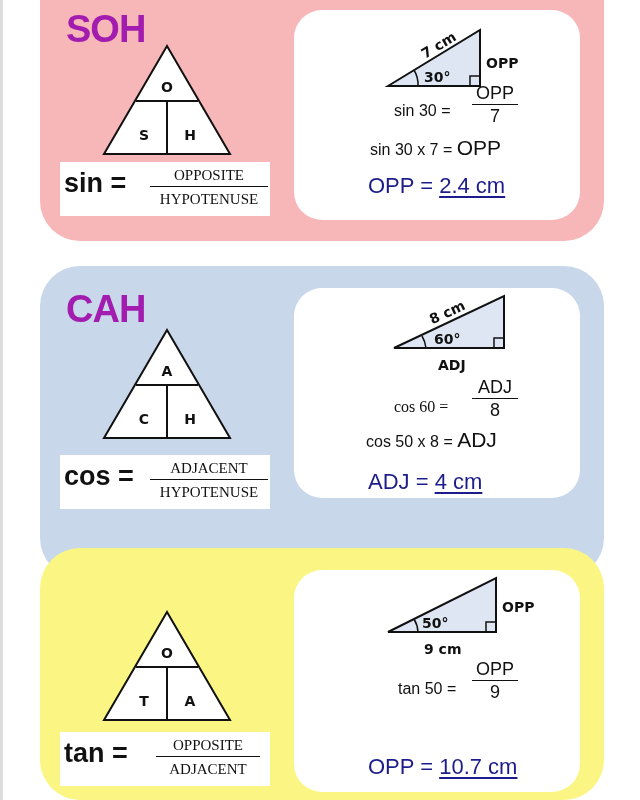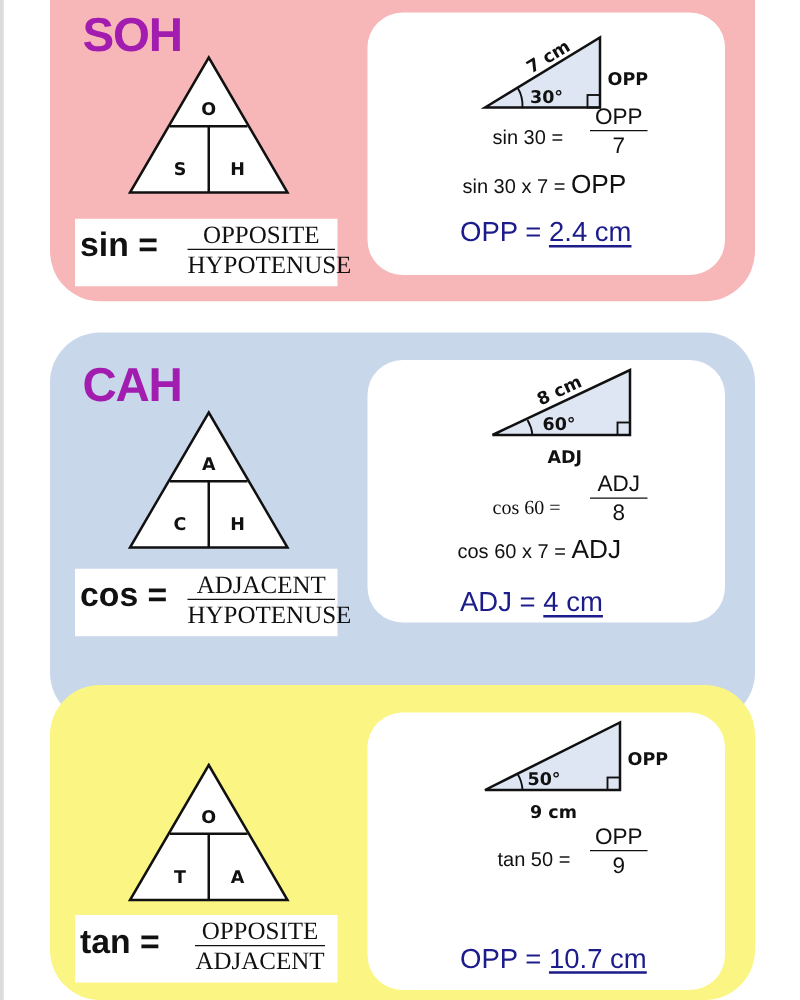--- a/index.html
+++ b/index.html
@@ -18,21 +18,21 @@
       position: absolute; left: 26px; font-weight: bold; font-size: 38px; color: #a21caf; letter-spacing: -1px;
     }
     .tri { position: absolute; left: 62px; width: 130px; height: 112px; }
     .formula-box {
       position: absolute; left: 20px; width: 210px; height: 54px; background: #ffffff;
     }
     .fn {
       position: absolute; left: 4px; top: 6px; font-size: 27px; font-weight: bold; color: #111;
     }
     .frac { position: absolute; left: 90px; top: 2px; width: 118px; text-align: center;
-      font-family: "Liberation Serif", serif; font-size: 20px; color: #111; }
+      font-family: "Liberation Serif", serif; font-size: 15px; color: #111; }
     .frac .num { display: block; height: 22px; line-height: 22px; border-bottom: 1.5px solid #111; }
     .frac .den { display: block; height: 22px; line-height: 24px; }
     .panel {
       position: absolute; left: 254px; width: 286px; background: #ffffff; border-radius: 28px;
     }
     .eq {
       position: absolute; font-size: 16px; color: #111; white-space: nowrap;
     }
     .eq big { font-size: 21px; }
     .result {
@@ -55,21 +55,21 @@
 
   <svg class="tri" style="top:54px;" viewBox="0 0 130 112">
     <polygon points="65,2 128,110 2,110" fill="#ffffff" stroke="#111" stroke-width="2"></polygon>
     <line x1="34" y1="57" x2="96" y2="57" stroke="#111" stroke-width="2"></line>
     <line x1="65" y1="57" x2="65" y2="110" stroke="#111" stroke-width="2"></line>
     <text class="lbl" x="65" y="48" text-anchor="middle">O</text>
     <text class="lbl" x="42" y="96" text-anchor="middle">S</text>
     <text class="lbl" x="88" y="96" text-anchor="middle">H</text>
   </svg>
 
-  <div class="formula-box" style="top:185px;">
+  <div class="formula-box" style="top:172px;">
     <span class="fn">sin =</span>
     <span class="frac">
       <span class="num">OPPOSITE</span>
       <span class="den">HYPOTENUSE</span>
     </span>
   </div>
 
   <div class="panel" style="top:20px;height:210px;">
     <svg class="rt" style="left:86px;top:14px;" width="160" height="70" viewBox="0 0 160 70">
       <polygon points="8,62 100,6 100,62" fill="#dde6f2" stroke="#111" stroke-width="2"></polygon>
@@ -123,21 +123,21 @@
       <text x="44" y="28" class="lbl" transform="rotate(-25 60 26)">8 cm</text>
       <text x="48" y="54" class="lbl">60°</text>
       <text x="52" y="80" class="lbl">ADJ</text>
     </svg>
     <span class="eq" style="left:100px;top:110px;font-family:Liberation Serif, serif;">cos 60 =</span>
     <span class="pfrac" style="left:178px;top:88px;">
       <span class="num">ADJ</span>
       <span class="den">8</span>
     </span>
     <span class="eq" style="left:72px;top:140px;">
-      <span>cos 60 x 7 =</span>
+      <span>cos 50 x 8 =</span>
       <big>ADJ</big>
     </span>
     <span class="result" style="left:74px;top:181px;">
       <span>ADJ =</span>
       <span class="u">4 cm</span>
     </span>
   </div>
 </div>
 
 <div class="card tan">

